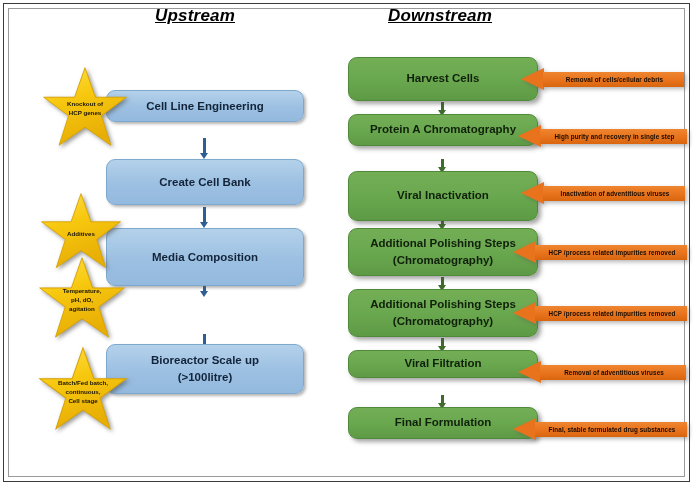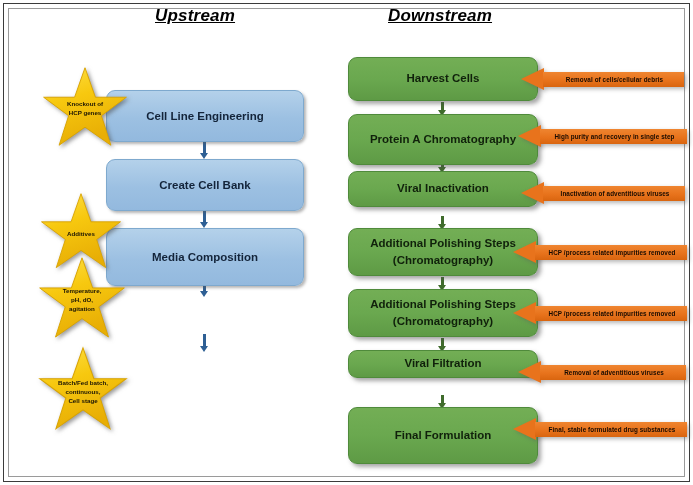--- a/index.html
+++ b/index.html
@@ -160,31 +160,31 @@
 <body>
 
 <div id="figure">
 
   <div class="frame"></div>
   <div class="frame-inner"></div>
 
   <div class="col-title" id="title-downstream">Downstream</div>
   <div class="col-title" id="title-upstream">Upstream</div>
 
-  <div class="ubox" style="top:90px;height:52px;">
+  <div class="ubox" style="top:90px;height:32px;">
     <span>
       <span class="l1">Cell Line Engineering</span>
     </span>
   </div>
   <div class="vconn blue" style="left:200px;top:138px;height:21px;">
     <span class="shaft"></span>
       <span class="head"></span>
   </div>
 
-  <div class="ubox" style="top:159px;height:52px;">
+  <div class="ubox" style="top:159px;height:46px;">
     <span>
       <span class="l1">Create Cell Bank</span>
     </span>
   </div>
   <div class="vconn blue" style="left:200px;top:207px;height:21px;">
     <span class="shaft"></span>
       <span class="head"></span>
   </div>
 
   <div class="ubox" style="top:228px;height:58px;">
@@ -195,20 +195,26 @@
   <div class="vconn blue" style="left:200px;top:276px;height:21px;">
     <span class="shaft"></span>
       <span class="head"></span>
   </div>
 
   <div class="vconn blue" style="left:200px;top:334px;height:18px;">
     <span class="shaft"></span>
       <span class="head"></span>
   </div>
 
+  <div class="ubox" style="top:344px;height:50px;">
+    <span>
+      <span class="l1">Bioreactor Scale up</span>
+      <span class="l2">(&gt;100litre)</span>
+    </span>
+  </div>
 
   <div class="star" style="left:23px;top:66px;width:124px;height:88px;">
     <svg width="124" height="88" viewBox="0 0 100 100">
       <defs>
         <linearGradient id="sg1" x1="0" y1="0" x2="0.35" y2="1">
           <stop offset="0%" stop-color="#fde047"></stop>
           <stop offset="45%" stop-color="#f7c80f"></stop>
           <stop offset="100%" stop-color="#e8ae05"></stop>
         </linearGradient>
       </defs>
@@ -246,31 +252,31 @@
   <div class="gbox" style="top:57px;height:44px;">
     <span>
       <span class="l1">Harvest Cells</span>
     </span>
   </div>
   <div class="vconn green" style="left:438px;top:102px;height:14px;">
     <span class="shaft"></span>
       <span class="head"></span>
   </div>
 
-  <div class="gbox" style="top:114px;height:51px;">
+  <div class="gbox" style="top:114px;height:32px;">
     <span>
       <span class="l1">Protein A Chromatography</span>
     </span>
   </div>
   <div class="vconn green" style="left:438px;top:159px;height:14px;">
     <span class="shaft"></span>
       <span class="head"></span>
   </div>
 
-  <div class="gbox" style="top:171px;height:36px;">
+  <div class="gbox" style="top:171px;height:50px;">
     <span>
       <span class="l1">Viral Inactivation</span>
     </span>
   </div>
   <div class="vconn green" style="left:438px;top:216px;height:14px;">
     <span class="shaft"></span>
       <span class="head"></span>
   </div>
 
   <div class="gbox" style="top:228px;height:48px;">
@@ -298,21 +304,21 @@
   <div class="gbox" style="top:350px;height:28px;">
     <span>
       <span class="l1">Viral Filtration</span>
     </span>
   </div>
   <div class="vconn green" style="left:438px;top:395px;height:14px;">
     <span class="shaft"></span>
       <span class="head"></span>
   </div>
 
-  <div class="gbox" style="top:407px;height:57px;">
+  <div class="gbox" style="top:407px;height:32px;">
     <span>
       <span class="l1">Final Formulation</span>
     </span>
   </div>
 
   <div class="oarrow" style="left:521px;top:68px;width:163px;">
     <span class="tip"></span>
     <span class="bar"></span>
     <span class="olabel">Removal of cells/cellular debris</span>
   </div>

